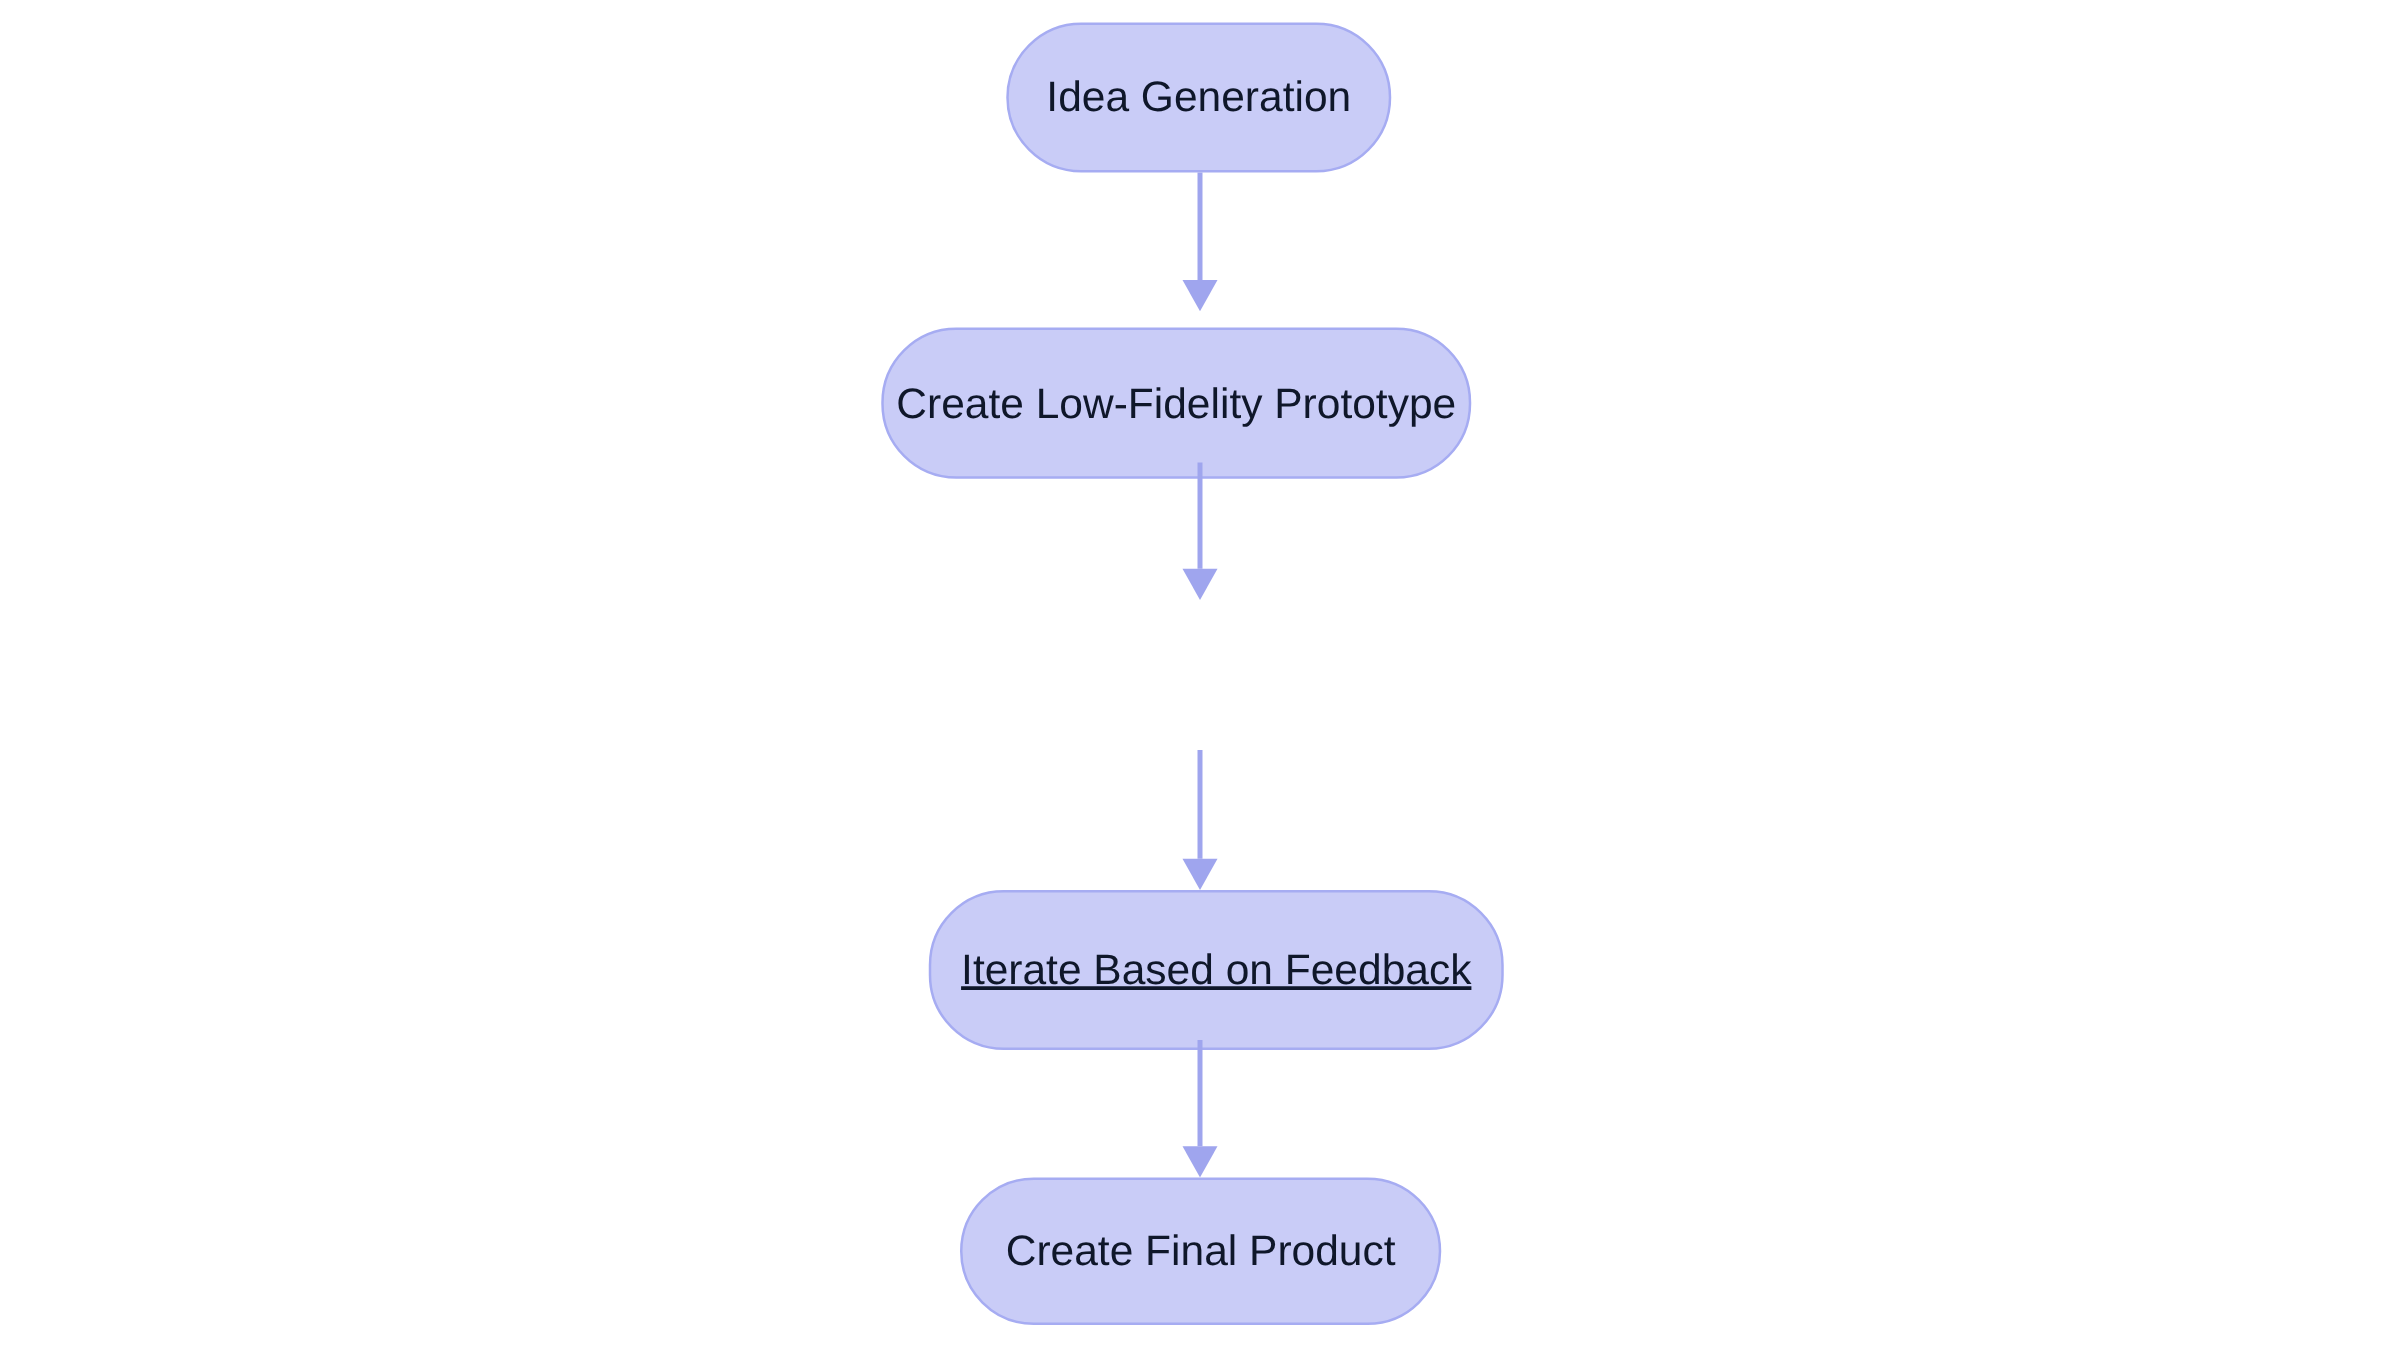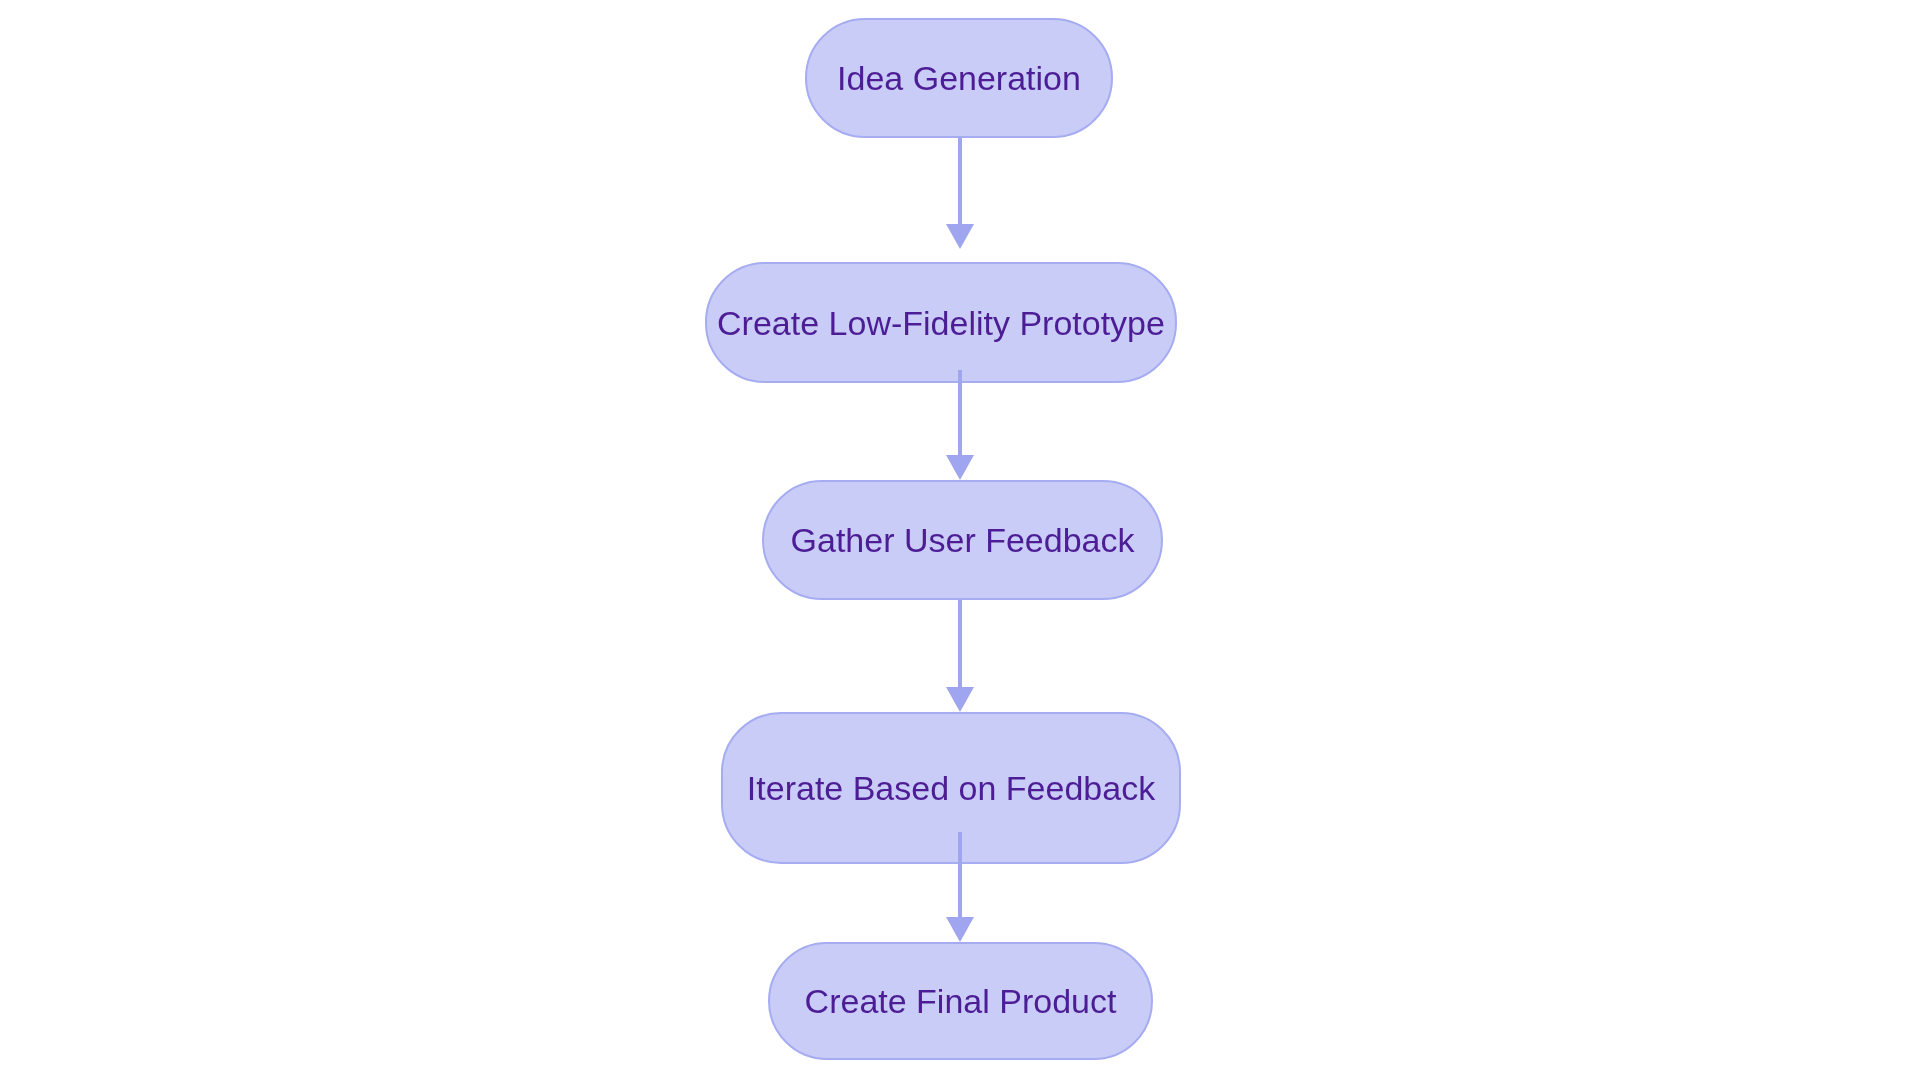--- a/index.html
+++ b/index.html
@@ -17,30 +17,30 @@
   }
   .node {
     position: absolute;
     box-sizing: border-box;
     background: #c9ccf7;
     border: 2.5px solid #a6acf2;
     border-radius: 60px;
     display: flex;
     align-items: center;
     justify-content: center;
-    color: #4c1d95;
+    color: #0f172a;
     font-size: 34px;
     line-height: 1;
     white-space: nowrap;
     text-align: center;
   }
   .node-1 { left: 805px; top: 18px;  width: 308px; height: 120px; }
   .node-2 { left: 705px; top: 262px; width: 472px; height: 121px; }
   .node-3 { left: 762px; top: 480px; width: 401px; height: 120px; }
-  .node-4 { left: 721px; top: 712px; width: 460px; height: 152px; }
+  .node-4 { left: 743px; top: 712px; width: 460px; height: 128px; text-decoration: underline; }
   .node-5 { left: 768px; top: 942px; width: 385px; height: 118px; }
 
   .arrow {
     position: absolute;
     width: 28px;
     display: flex;
     flex-direction: column;
     align-items: center;
   }
   .arrow-1 { left: 946px; top: 138px; height: 111px; }
@@ -76,23 +76,20 @@
 
   <div class="node node-2">
     <span>Create Low-Fidelity Prototype</span>
   </div>
 
   <div class="arrow arrow-2">
     <div class="shaft"></div>
     <div class="head"></div>
   </div>
 
-  <div class="node node-3">
-    <span>Gather User Feedback</span>
-  </div>
 
   <div class="arrow arrow-3">
     <div class="shaft"></div>
     <div class="head"></div>
   </div>
 
   <div class="node node-4">
     <span>Iterate Based on Feedback</span>
   </div>
 

